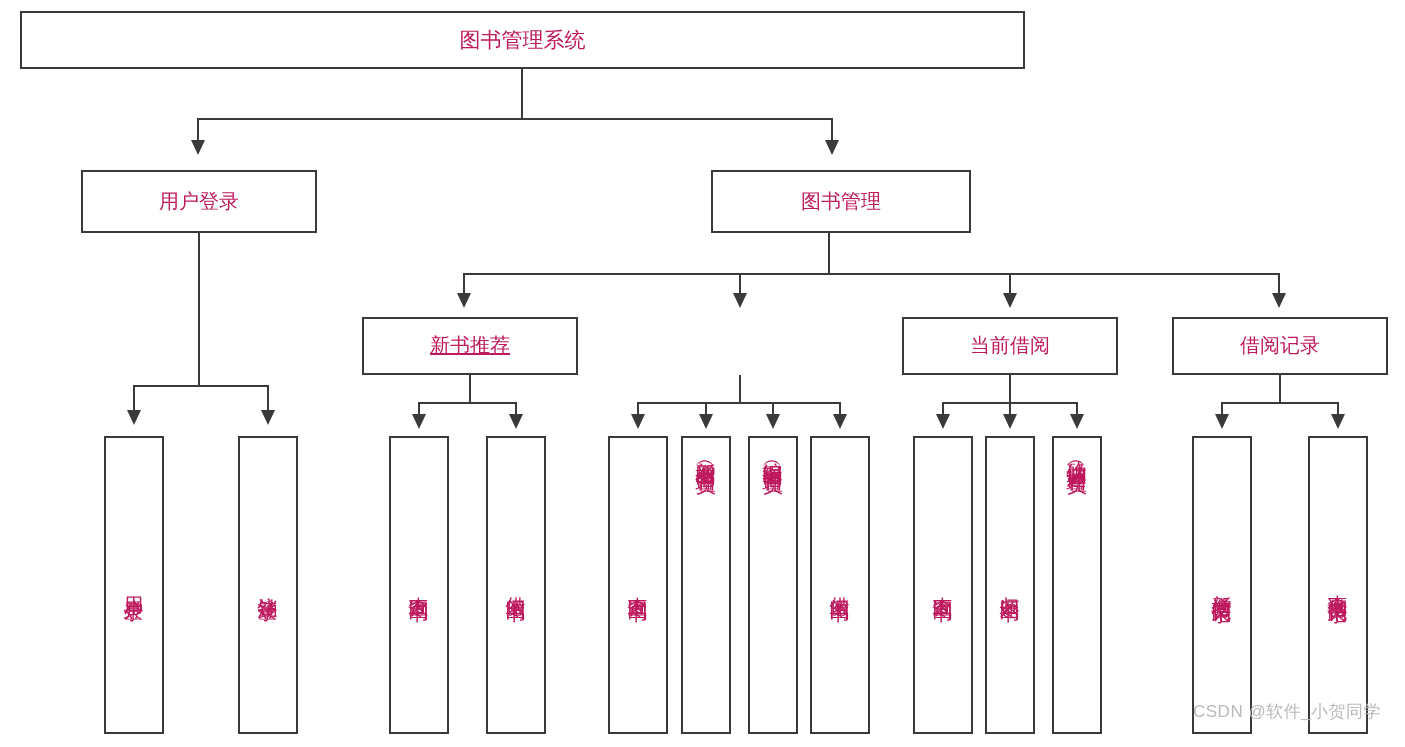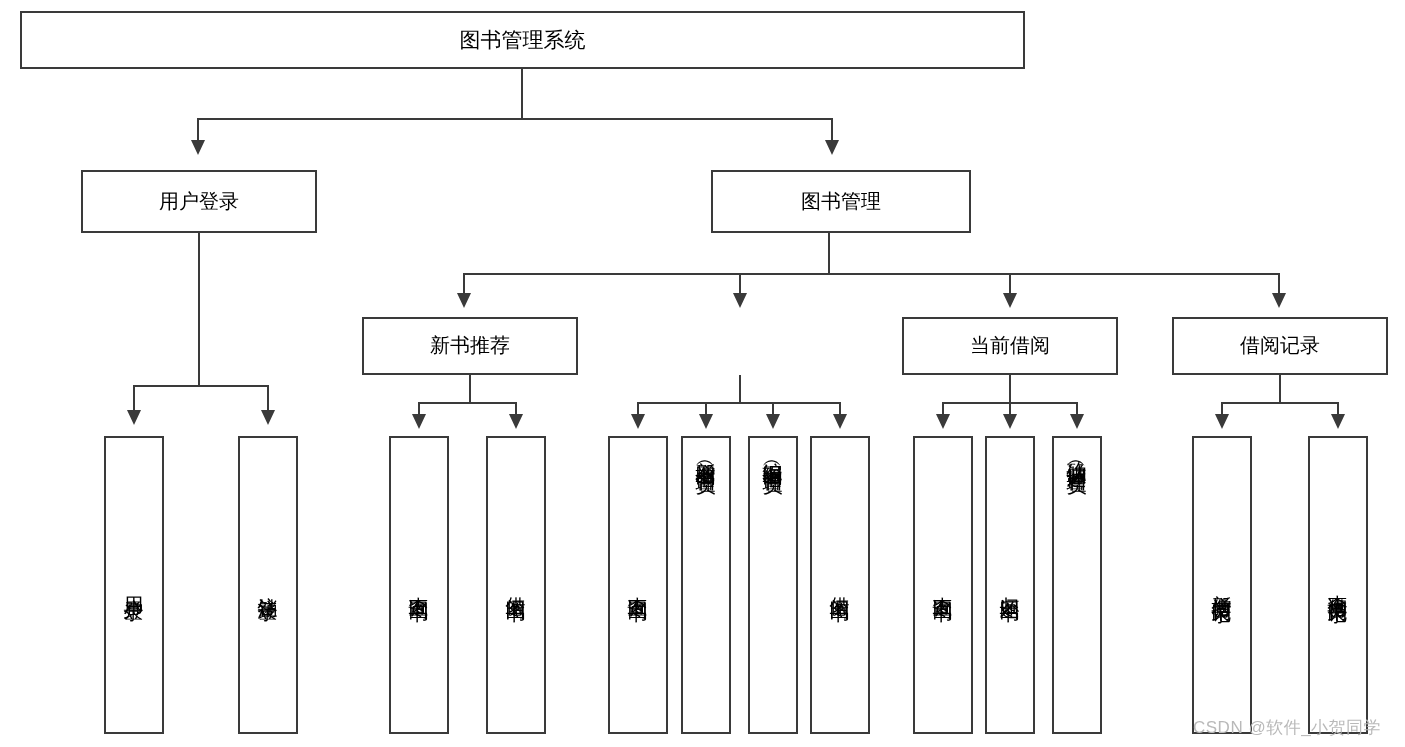--- a/index.html
+++ b/index.html
@@ -13,21 +13,21 @@
     height:747px;
     background:#ffffff;
     overflow:hidden;
   }
   
   .node{
     position:absolute;
     box-sizing:border-box;
     border:2px solid #3a3a3a;
     background:#ffffff;
-    color:#000000;
+    color:#be185d;
     display:flex;
     align-items:center;
     justify-content:center;
     text-align:center;
     line-height:1.18;
   }
   .node.root{
     font-size:21px;
   }
   .node.branch{
@@ -113,21 +113,21 @@
 
   <div class="ln vline" style="left:739px; top:273px; width:2px; height:22px;"></div>
   <div class="arrow" style="left:733px; top:293px;"></div>
 
   <div class="ln vline" style="left:1009px; top:273px; width:2px; height:22px;"></div>
   <div class="arrow" style="left:1003px; top:293px;"></div>
 
   <div class="ln vline" style="left:1278px; top:273px; width:2px; height:22px;"></div>
   <div class="arrow" style="left:1272px; top:293px;"></div>
 
-  <div class="node branch" style="left:362px; top:317px; width:216px; height:58px;">新书推荐</div>
+  <div class="node branch" style="left:362px; top:317px; width:216px; height:58px;text-decoration:underline;">新书推荐</div>
   <div class="node branch" style="left:1172px; top:317px; width:216px; height:58px;">借阅记录</div>
   <div class="node branch" style="left:902px; top:317px; width:216px; height:58px;">当前借阅</div>
 
   <div class="ln vline" style="left:469px; top:375px; width:2px; height:28px;"></div>
   <div class="ln hline" style="left:418px; top:402px; width:99px; height:2px;"></div>
   <div class="ln vline" style="left:418px; top:402px; width:2px; height:15px;"></div>
   <div class="arrow" style="left:412px; top:414px;"></div>
   <div class="ln vline" style="left:515px; top:402px; width:2px; height:15px;"></div>
   <div class="arrow" style="left:509px; top:414px;"></div>
 
@@ -195,15 +195,15 @@
     <span class="vlabel">确认归还（管理员）</span>
   </div>
 
   <div class="node leaf center" style="left:1192px; top:436px; width:60px; height:298px;">
     <span class="vlabel">新增借阅记录</span>
   </div>
   <div class="node leaf center" style="left:1308px; top:436px; width:60px; height:298px;">
     <span class="vlabel">查询借阅记录</span>
   </div>
 
-  <div id="watermark" style="left:1193px; top:716px;">CSDN @软件_小贺同学</div>
+  <div id="watermark" style="left:1193px; top:700px;">CSDN @软件_小贺同学</div>
 
 </div>
 
 </body></html>

